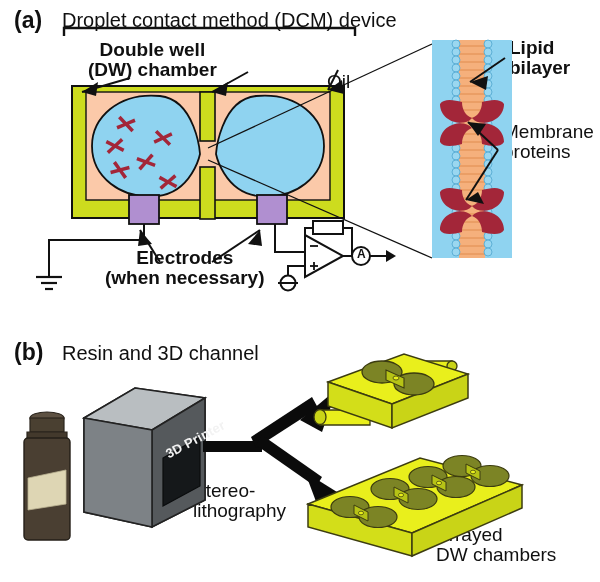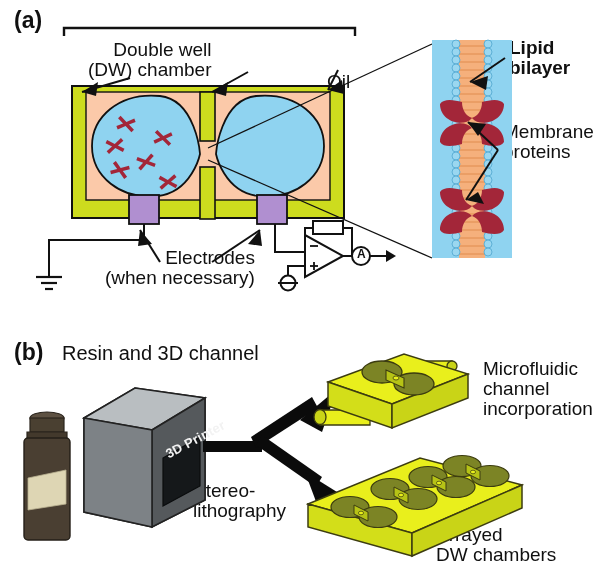--- a/index.html
+++ b/index.html
@@ -4,31 +4,32 @@
 <style>
   html,body{margin:0;padding:0;background:#ffffff;}
   body{width:600px;height:582px;position:relative;overflow:hidden;
        font-family:"Liberation Sans",sans-serif;color:#0d0d0d;}
   .fig{position:absolute;left:0;top:0;width:600px;height:582px;}
   .lbl{position:absolute;font-family:"Liberation Sans",sans-serif;
        color:#101010;line-height:1.06;white-space:pre;}
   .panel-tag{font-weight:bold;font-size:23px;}
   .title{font-size:20px;}
   .anno{font-size:19px;}
-  .anno-c{text-align:right;}
+  .anno-c{text-align:center;font-weight:bold;}
   svg{position:absolute;left:0;top:0;overflow:visible;}
   .printer-txt{position:absolute;font-size:13px;font-weight:bold;color:#f2f2f2;
        transform:rotate(-28deg);transform-origin:0 0;letter-spacing:.3px;}
 </style>
 </head>
 <body>
 
 <div class="fig">
 
   <div class="lbl panel-tag" style="left:14px;top:8px;">(a)</div>
+  <div class="lbl title" style="left:62px;top:10px;">Droplet contact method (DCM) device</div>
 
   <div class="lbl anno anno-c" style="left:88px;top:40px;">Double well
 (DW) chamber</div>
   <div class="lbl anno" style="left:327px;top:72px;">Oil</div>
   <div class="lbl anno" style="left:240px;top:144px;">Droplet</div>
   <div class="lbl anno anno-c" style="left:105px;top:248px;">Electrodes
 (when necessary)</div>
   <div class="lbl anno" style="left:509px;top:38px;font-weight:bold;">Lipid
 bilayer</div>
   <div class="lbl anno" style="left:503px;top:122px;">Membrane
@@ -232,23 +233,20 @@
     <g fill="#111">
       <path d="M468,122 L486,124 L478,136 Z"></path>
       <path d="M466,200 L478,192 L484,204 Z"></path>
     </g>
   </svg>
 
   <div class="lbl panel-tag" style="left:14px;top:340px;">(b)</div>
   <div class="lbl title" style="left:62px;top:343px;">Resin and 3D channel</div>
   <div class="lbl anno" style="left:193px;top:481px;">Stereo-
 lithography</div>
-  <div class="lbl anno" style="left:483px;top:359px;">Microfluidic
-channel
-incorporation</div>
   <div class="lbl anno" style="left:436px;top:525px;">Arrayed
 DW chambers</div>
 
   <svg width="600" height="582">
 
     <g>
       <ellipse cx="47" cy="418" rx="17" ry="6" fill="#5d5142" stroke="#2b251d" stroke-width="1.2"></ellipse>
       <rect x="30" y="418" width="34" height="14" fill="#4a4031" stroke="#2b251d" stroke-width="1.2"></rect>
       <path d="M27,432 L67,432 L67,440 L27,440 Z" fill="#43392c" stroke="#2b251d" stroke-width="1.2"></path>
       <rect x="24" y="438" width="46" height="102" rx="4" fill="#4a3f32" stroke="#241f18" stroke-width="1.4"></rect>

